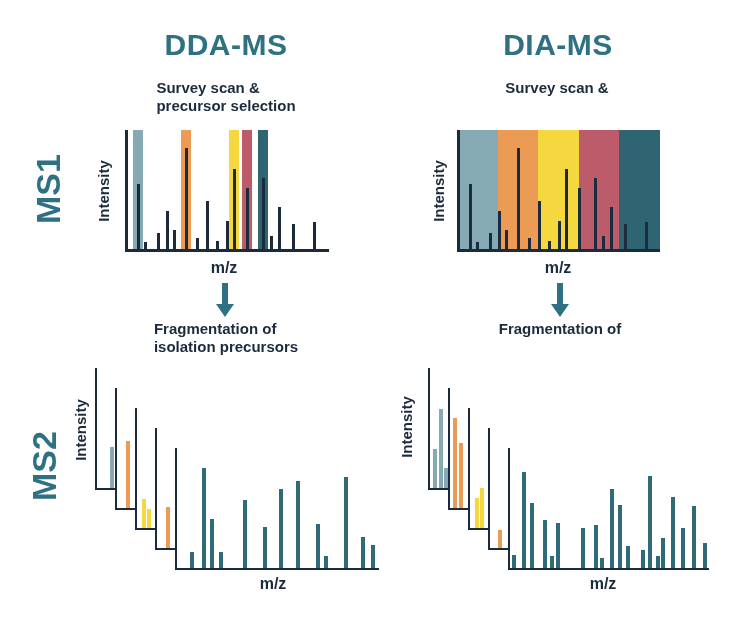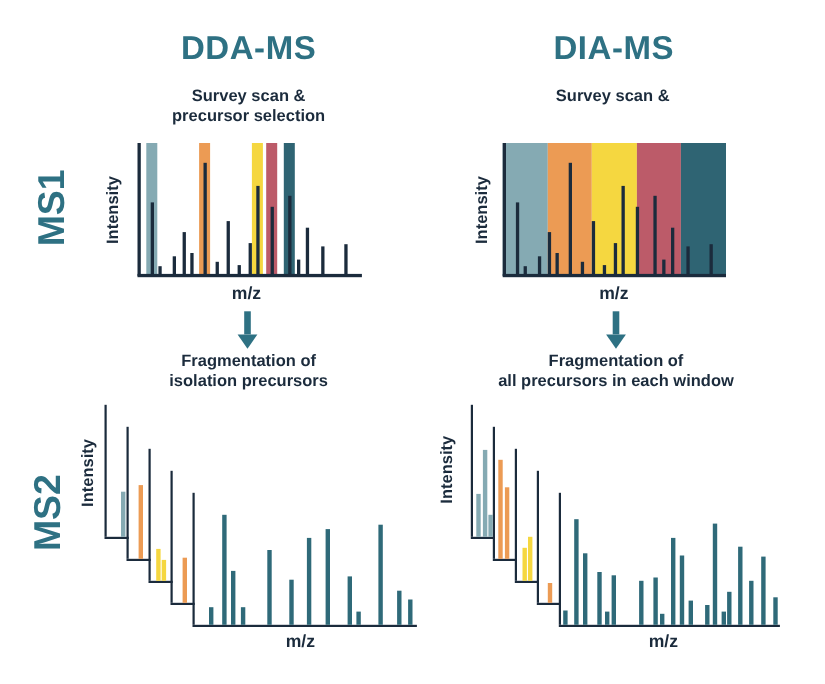--- a/index.html
+++ b/index.html
@@ -1,21 +1,21 @@
 <!DOCTYPE html>
 <html style="--teal: #2E7183; --navy: #1B2B3C; --light: #85AAB3; --orange: #EC9B54; --yellow: #F5D740; --red: #BC5B69; --dark: #2F6473; --ms2bar: #2F6A79;"><head>
 <meta charset="utf-8">
 <style>
   html,body{margin:0;padding:0;background:#fff;}
   .stage{position:relative;width:750px;height:622px;background:#ffffff;overflow:hidden;
          font-family:"Liberation Sans",sans-serif;}
   .title{position:absolute;transform:translateX(-50%);font-size:30px;font-weight:700;
          color:var(--teal);letter-spacing:0.5px;white-space:nowrap;}
   .cap{position:absolute;transform:translateX(-50%);font-size:15px;font-weight:700;
-       color:var(--navy);text-align:center;line-height:18px;white-space:nowrap;}
+       color:var(--navy);text-align:left;line-height:18px;white-space:nowrap;}
   .vlabel{position:absolute;transform:translate(-50%,-50%) rotate(-90deg);
           font-weight:700;white-space:nowrap;}
   .rowlabel{font-size:34px;color:var(--teal);}
   .intensity{font-size:15px;color:var(--navy);}
   .mz{position:absolute;transform:translateX(-50%);font-size:16px;font-weight:700;color:var(--navy);}
   .panel{position:absolute;}
   .arrow{position:absolute;transform:translateX(-50%);}
   .arrow .stem{width:6px;height:21px;background:var(--teal);margin:0 auto;}
   .arrow .head{width:0;height:0;border-left:9px solid transparent;border-right:9px solid transparent;
                border-top:13px solid var(--teal);}
@@ -119,21 +119,20 @@
     <div class="stem"></div>
     <div class="head"></div>
   </div>
 
   <div class="cap" id="cap-dda-ms2">
     <div>Fragmentation of</div>
     <div>isolation precursors</div>
   </div>
   <div class="cap" id="cap-dia-ms2">
     <div>Fragmentation of</div>
-    <div>all precursors in each window</div>
   </div>
 
   <div class="panel" id="panel-dda-ms2" style="width: 284px; height: 202px;">
       <div style="position: absolute; left: 0px; top: 0px; width: 2px; height: 120px; background: rgb(27, 43, 60);"></div>
       <div style="position: absolute; left: 0px; top: 120px; width: 22px; height: 2px; background: rgb(27, 43, 60);"></div>
       <div style="position: absolute; left: 20px; top: 20px; width: 2px; height: 120px; background: rgb(27, 43, 60);"></div>
       <div style="position: absolute; left: 20px; top: 140px; width: 22px; height: 2px; background: rgb(27, 43, 60);"></div>
       <div style="position: absolute; left: 40px; top: 40px; width: 2px; height: 120px; background: rgb(27, 43, 60);"></div>
       <div style="position: absolute; left: 40px; top: 160px; width: 22px; height: 2px; background: rgb(27, 43, 60);"></div>
       <div style="position: absolute; left: 60px; top: 60px; width: 2px; height: 120px; background: rgb(27, 43, 60);"></div>

